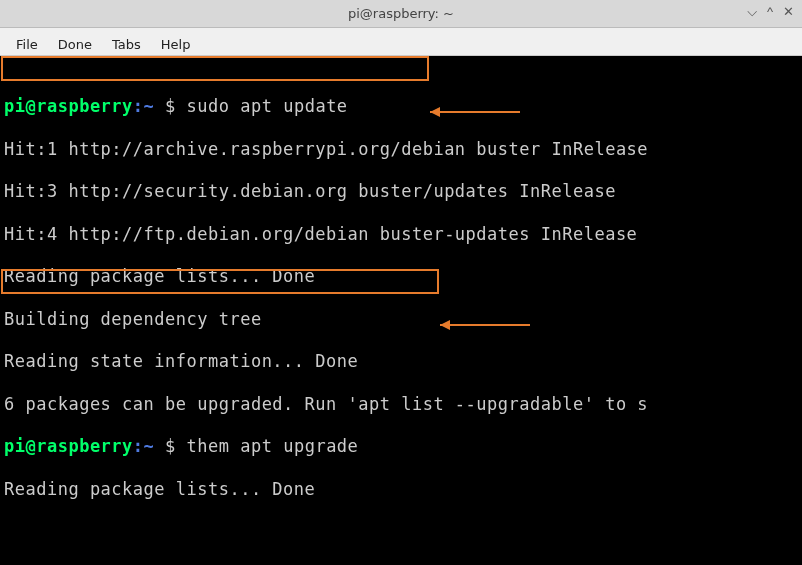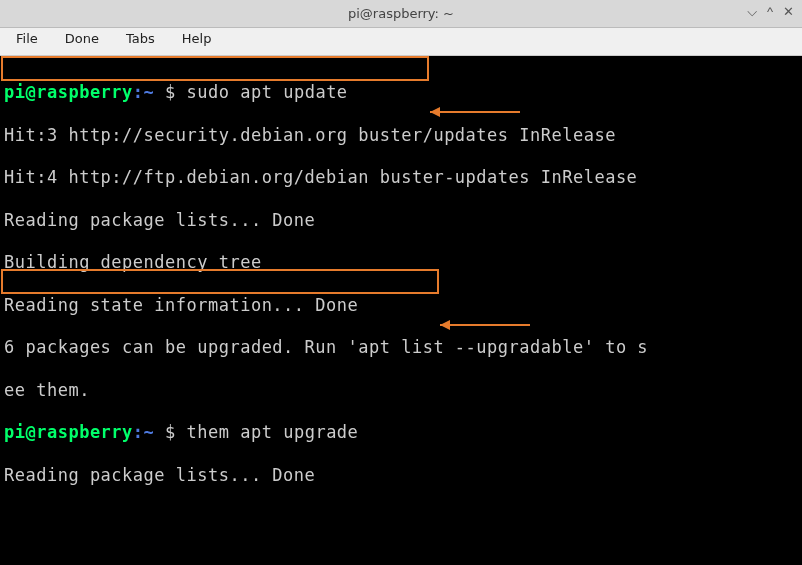--- a/index.html
+++ b/index.html
@@ -34,38 +34,38 @@
     .titlebar-btn {
       color: #555;
       font-size: 13px;
       cursor: pointer;
       font-family: sans-serif;
     }
     .menubar {
       height: 28px;
       background: #f0f0f0;
       display: flex;
-      align-items: flex-start;
+      align-items: flex-end;
       padding: 0 8px;
-      gap: 11px;
+      gap: 4px;
       border-bottom: 1px solid #ccc;
       font-family: "DejaVu Sans", sans-serif;
     }
     .menu-item {
       font-size: 13px;
       color: #222;
       padding: 3px 8px;
       cursor: pointer;
     }
     .terminal {
       background: #000;
       color: #ccc;
       font-size: 17px;
       line-height: 1.25;
-      padding: 5px 4px;
+      padding: 19px 4px;
       font-family: "DejaVu Sans Mono", "Courier New", monospace;
       letter-spacing: 0.5px;
       position: relative;
       height: calc(100% - 56px);
       overflow: hidden;
       white-space: pre;
     }
     .prompt-user { color: #00ff6a; font-weight: bold; }
     .prompt-path { color: #4e7ae0; font-weight: bold; }
     .prompt-dollar { color: #ccc; }
@@ -96,27 +96,27 @@
 
 <div class="menubar">
   <span class="menu-item">File</span>
   <span class="menu-item">Done</span>
   <span class="menu-item">Tabs</span>
   <span class="menu-item">Help</span>
 </div>
 
 <div class="terminal">
 <div class="line"><span class="prompt-user">pi@raspberry</span><span class="prompt-path">:</span><span class="prompt-path">~</span><span> </span><span class="prompt-dollar">$</span><span> </span><span class="cmd">sudo apt update</span></div>
+<div class="line">Hit:1 http://archive.raspberrypi.org/debian buster InRelease</div>
 <div class="line">Hit:3 http://security.debian.org buster/updates InRelease</div>
 <div class="line">Hit:4 http://ftp.debian.org/debian buster-updates InRelease</div>
 <div class="line">Reading package lists... Done</div>
 <div class="line">Building dependency tree</div>
 <div class="line">Reading state information... Done</div>
 <div class="line">6 packages can be upgraded. Run 'apt list --upgradable' to s</div>
-<div class="line">ee them.</div>
 <div class="line"><span class="prompt-user">pi@raspberry</span><span class="prompt-path">:</span><span class="prompt-path">~</span><span> </span><span class="prompt-dollar">$</span><span> </span><span class="cmd">them apt upgrade</span></div>
 <div class="line">Reading package lists... Done</div>
 
 
 
 
 
 
 
 

